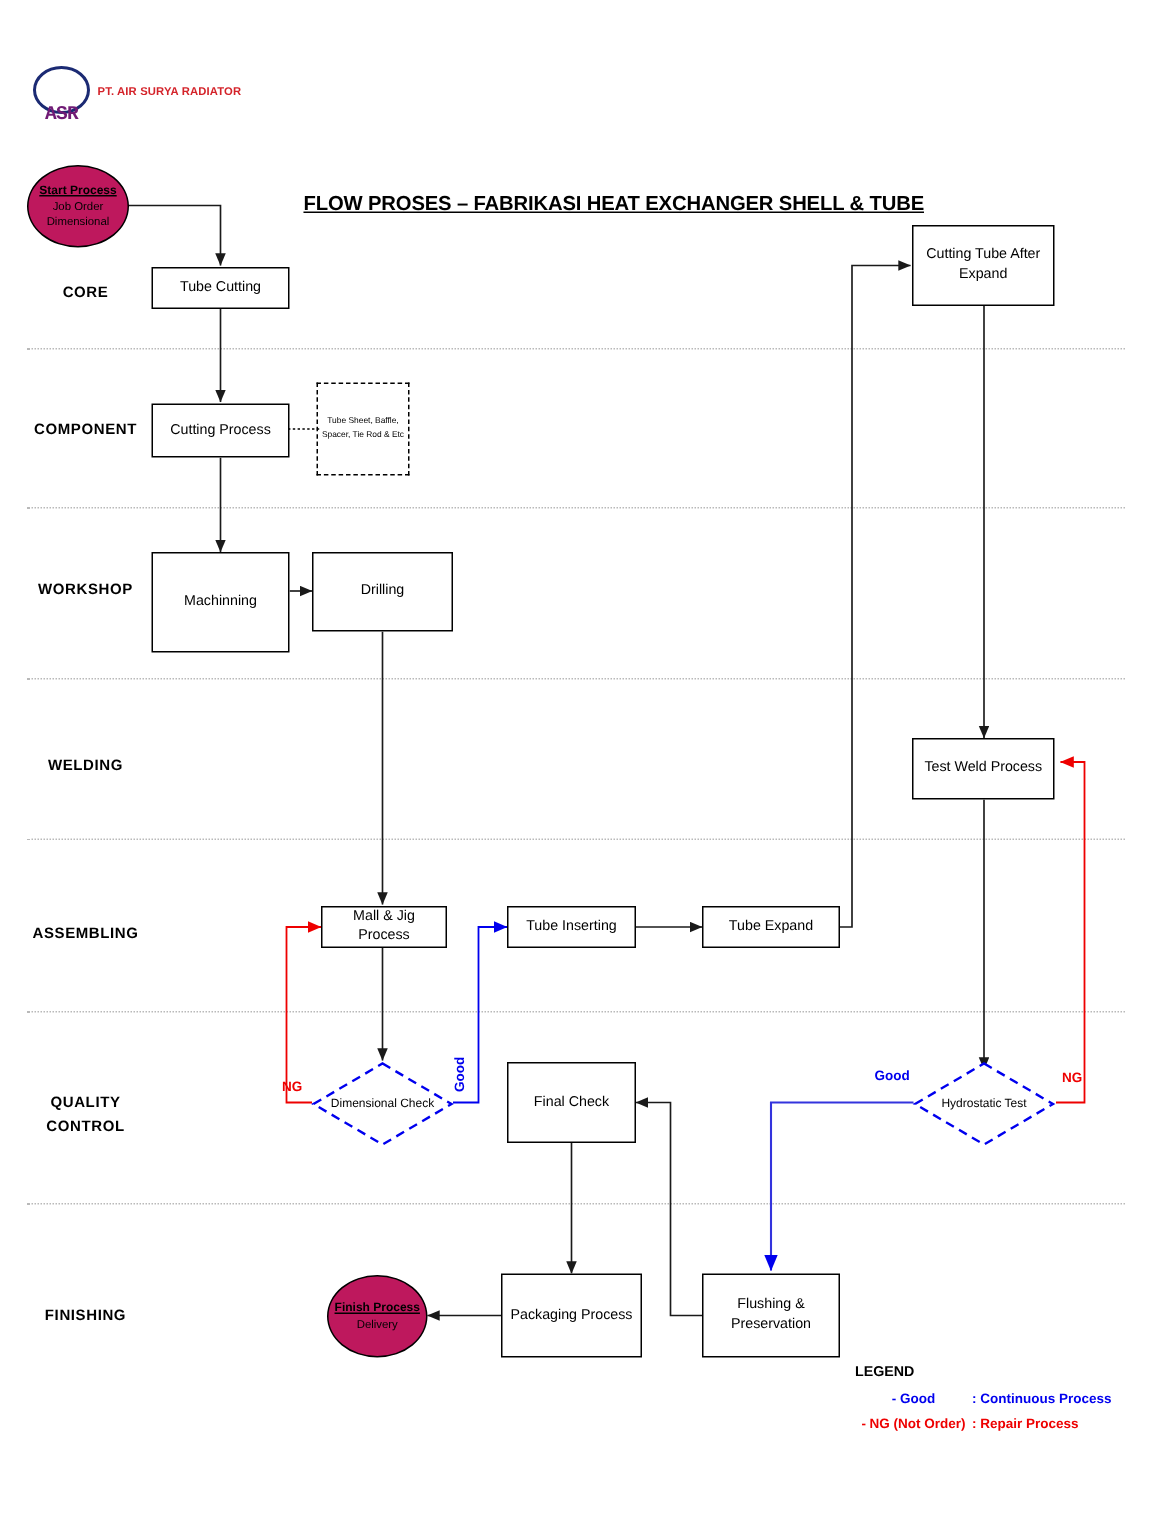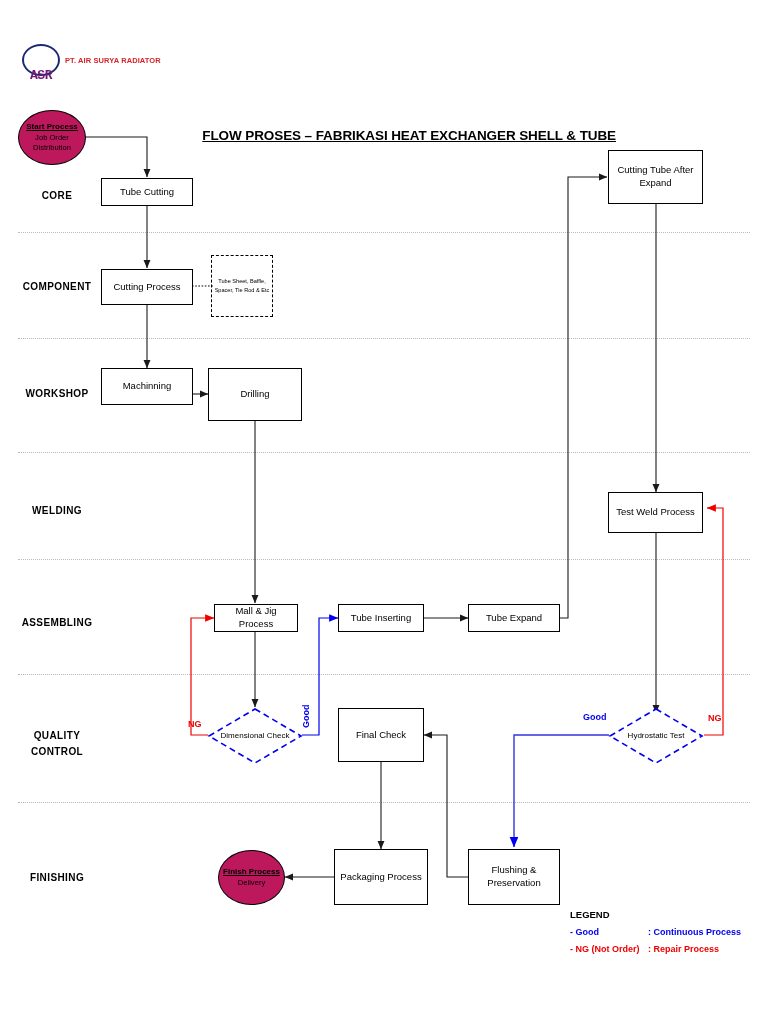--- a/index.html
+++ b/index.html
@@ -74,21 +74,21 @@
 
   
   .elabel{position:absolute;font-size:9px;font-weight:bold;white-space:nowrap;}
   .elabel.good{color:#0000ee;}
   .elabel.ng{color:#ee0000;}
   .elabel.vert{transform:rotate(-90deg);transform-origin:left bottom;}
 
   
   .legend{position:absolute;left:570px;top:906px;font-size:9px;line-height:1.9;}
   .legend .lg-title{font-weight:bold;color:#000;font-size:9.5px;}
-  .legend .row{display:flex;}
+  .legend .row{display:flex;text-align:center;}
   .legend .k{width:78px;}
   .legend .blue{color:#0000ee;font-weight:bold;}
   .legend .red{color:#ee0000;font-weight:bold;}
 </style>
 </head>
 <body>
 
 <div id="canvas">
 
   <div class="logo-wrap">
@@ -171,34 +171,34 @@
     </g>
 
     <g stroke="#3333dd" stroke-width="1.4" fill="none">
       <path d="M609,735 L514,735 L514,847" marker-end="url(#ah-b)"></path>
     </g>
   </svg>
 
   <div class="node terminator" style="left:18px;top:110px;width:68px;height:55px">
     <div class="t1">Start Process</div>
     <div class="t2">Job Order</div>
-    <div class="t3">Distribution</div>
+    <div class="t3">Dimensional</div>
   </div>
 
   <div class="node box" style="left:101px;top:178px;width:92px;height:28px">Tube Cutting</div>
 
   <div class="node box" style="left:101px;top:269px;width:92px;height:36px">Cutting Process</div>
 
   <div class="node note" style="left:211px;top:255px;width:62px;height:62px">Tube Sheet, Baffle, Spacer, Tie Rod &amp; Etc</div>
 
   <svg style="position:absolute;left:190px;top:282px;width:26px;height:8px">
     <line x1="2" y1="4" x2="24" y2="4" stroke="#000" stroke-width="1.1" stroke-dasharray="1.6,1.6"></line>
   </svg>
 
-  <div class="node box" style="left:101px;top:368px;width:92px;height:37px">Machinning</div>
+  <div class="node box" style="left:101px;top:368px;width:92px;height:67px">Machinning</div>
   <div class="node box" style="left:208px;top:368px;width:94px;height:53px">Drilling</div>
 
   <div class="node box" style="left:608px;top:150px;width:95px;height:54px">Cutting Tube After Expand</div>
 
   <div class="node box" style="left:608px;top:492px;width:95px;height:41px">Test Weld Process</div>
 
   <div class="node box" style="left:214px;top:604px;width:84px;height:28px">Mall &amp; Jig Process</div>
   <div class="node box" style="left:338px;top:604px;width:86px;height:28px">Tube Inserting</div>
   <div class="node box" style="left:468px;top:604px;width:92px;height:28px">Tube Expand</div>
 

